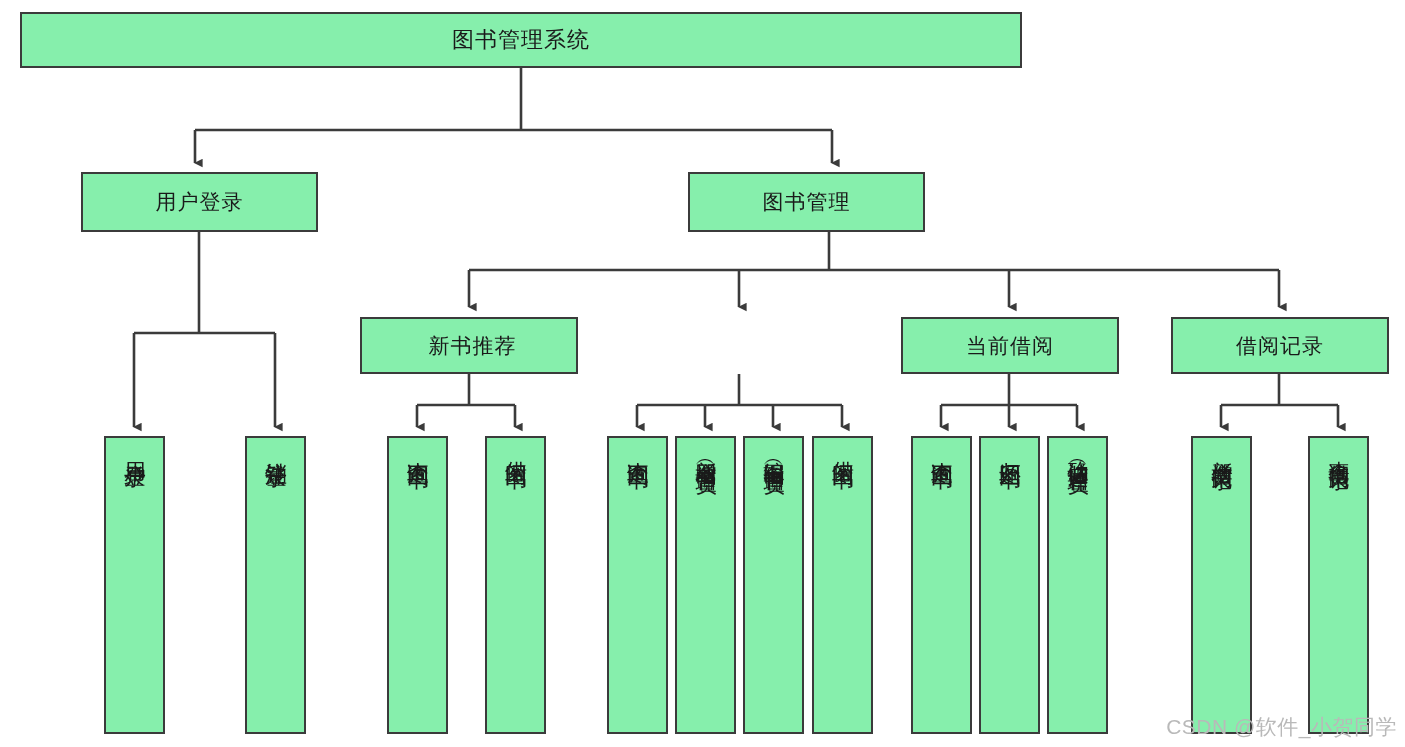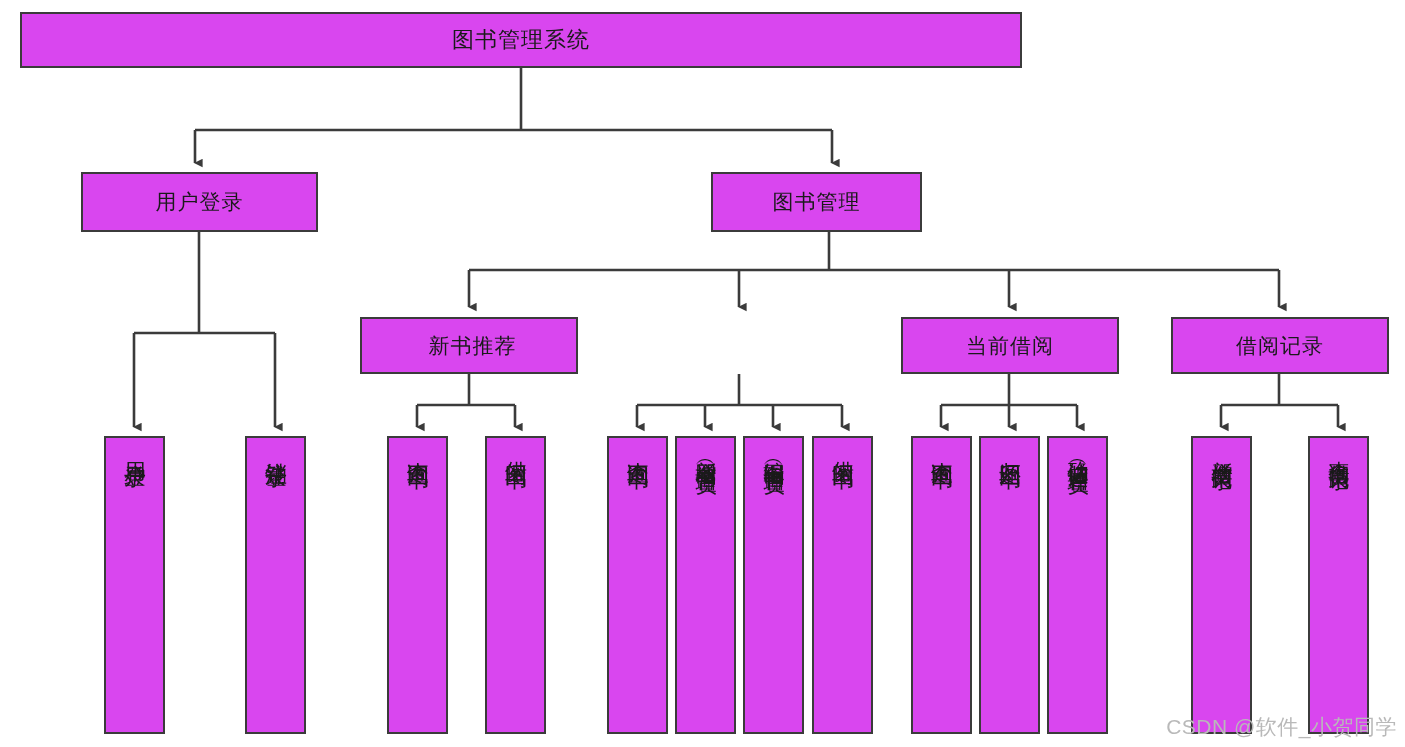--- a/index.html
+++ b/index.html
@@ -22,21 +22,21 @@
     position: absolute;
     left: 0;
     top: 0;
     width: 1405px;
     height: 747px;
     pointer-events: none;
   }
   .node {
     position: absolute;
     box-sizing: border-box;
-    background: #d946ef;
+    background: #86efac;
     border: 2px solid #3b3b3b;
     display: flex;
     align-items: center;
     justify-content: center;
     color: #1a1a1a;
   }
   .node.horiz {
     font-size: 21px;
     letter-spacing: 1px;
     line-height: 1.2;
@@ -127,21 +127,21 @@
     </g>
   </svg>
 
   <div class="node horiz root" style="left:20px; top:12px; width:1002px; height:56px;">
     <span>图书管理系统</span>
   </div>
 
   <div class="node horiz" style="left:81px; top:172px; width:237px; height:60px;">
     <span>用户登录</span>
   </div>
-  <div class="node horiz" style="left:711px; top:172px; width:211px; height:60px;">
+  <div class="node horiz" style="left:688px; top:172px; width:237px; height:60px;">
     <span>图书管理</span>
   </div>
 
   <div class="node horiz" style="left:360px; top:317px; width:218px; height:57px;padding-left:7px;">
     <span>新书推荐</span>
   </div>
   <div class="node horiz" style="left:1171px; top:317px; width:218px; height:57px;">
     <span>借阅记录</span>
   </div>
   <div class="node horiz" style="left:901px; top:317px; width:218px; height:57px;">

